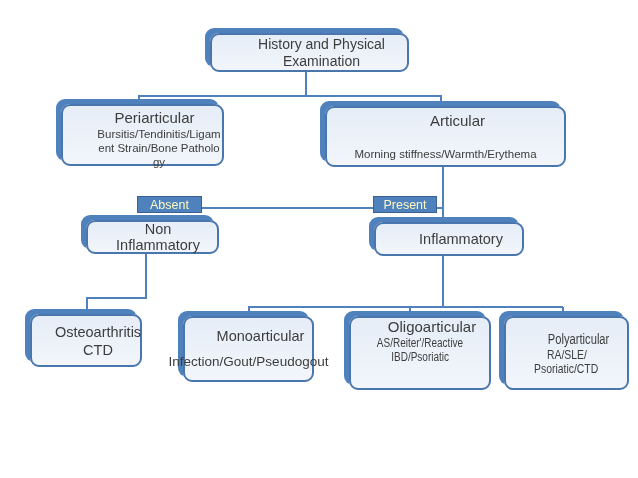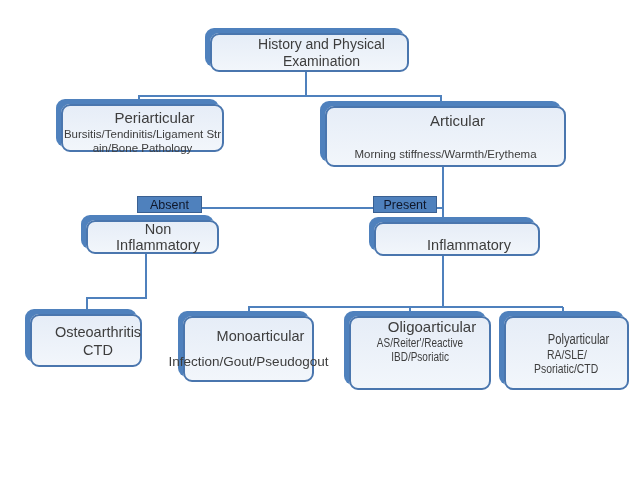--- a/index.html
+++ b/index.html
@@ -13,37 +13,37 @@
     background:linear-gradient(180deg,#e6edf7 0%,#f2f6fb 100%);
     border:2px solid #4a76ae;border-radius:9px;
     box-shadow:-5px -5px 0 0 #4f81bd;
     color:#3d3d3d;text-align:center;
     display:flex;flex-direction:column;align-items:center;justify-content:center;
   }
   .node .title{font-size:15px;line-height:18px;margin-left:24px;}
   .node .sub{font-size:11.5px;line-height:14px;}
   .tag{
     position:absolute;box-sizing:border-box;
-    background:#4f81bd;border:1px solid #3a6091;color:#0f172a;
+    background:#4f81bd;border:1px solid #3a6091;color:#fef9c3;
     font-size:12.5px;display:flex;align-items:center;justify-content:center;
   }
   .connector{position:absolute;background:#4f81bd;}
   .cond{display:inline-block;transform:scaleX(0.8);white-space:nowrap;}
   .wrap-narrow{display:block;max-width:92px;margin:0 auto;}
-  .breakall{word-break:break-all;}
+  .breakall{word-break:break-all;padding-left:33px;}
   
   #n-history{left:210px;top:33px;width:199px;height:39px;}
   #n-history .title{font-size:14px;line-height:17px;}
-  #n-peri{left:61px;top:104px;width:163px;height:48px;justify-content:flex-start;padding-top:3px;}
+  #n-peri{left:61px;top:104px;width:163px;height:62px;justify-content:flex-start;padding-top:3px;}
   #n-art{left:325px;top:106px;width:241px;height:61px;gap:17px;}
   #t-absent{left:137px;top:196px;width:65px;height:17px;}
   #t-present{left:373px;top:196px;width:64px;height:17px;}
   #n-noninf{left:86px;top:220px;width:133px;height:34px;}
   #n-noninf .title{font-size:14.5px;line-height:16px;}
-  #n-inf{left:374px;top:222px;width:166px;height:34px;justify-content:flex-end;}
+  #n-inf{left:374px;top:222px;width:150px;height:34px;}
   #n-inf .title{font-size:14.5px;}
   #n-osteo{left:30px;top:314px;width:112px;height:53px;}
   #n-osteo .title{font-size:14.5px;line-height:18px;}
   #n-mono{left:183px;top:316px;width:131px;height:66px;justify-content:space-evenly;}
   #n-mono .title{font-size:14.5px;line-height:16px;}
   #n-mono .sub{font-size:13.5px;line-height:16px;}
   #n-oligo{left:349px;top:316px;width:142px;height:74px;justify-content:flex-start;}
   #n-oligo .sub{font-size:12.5px;}
   #n-poly{left:504px;top:316px;width:125px;height:74px;justify-content:center;}
   #n-poly .title{font-size:14px;}

